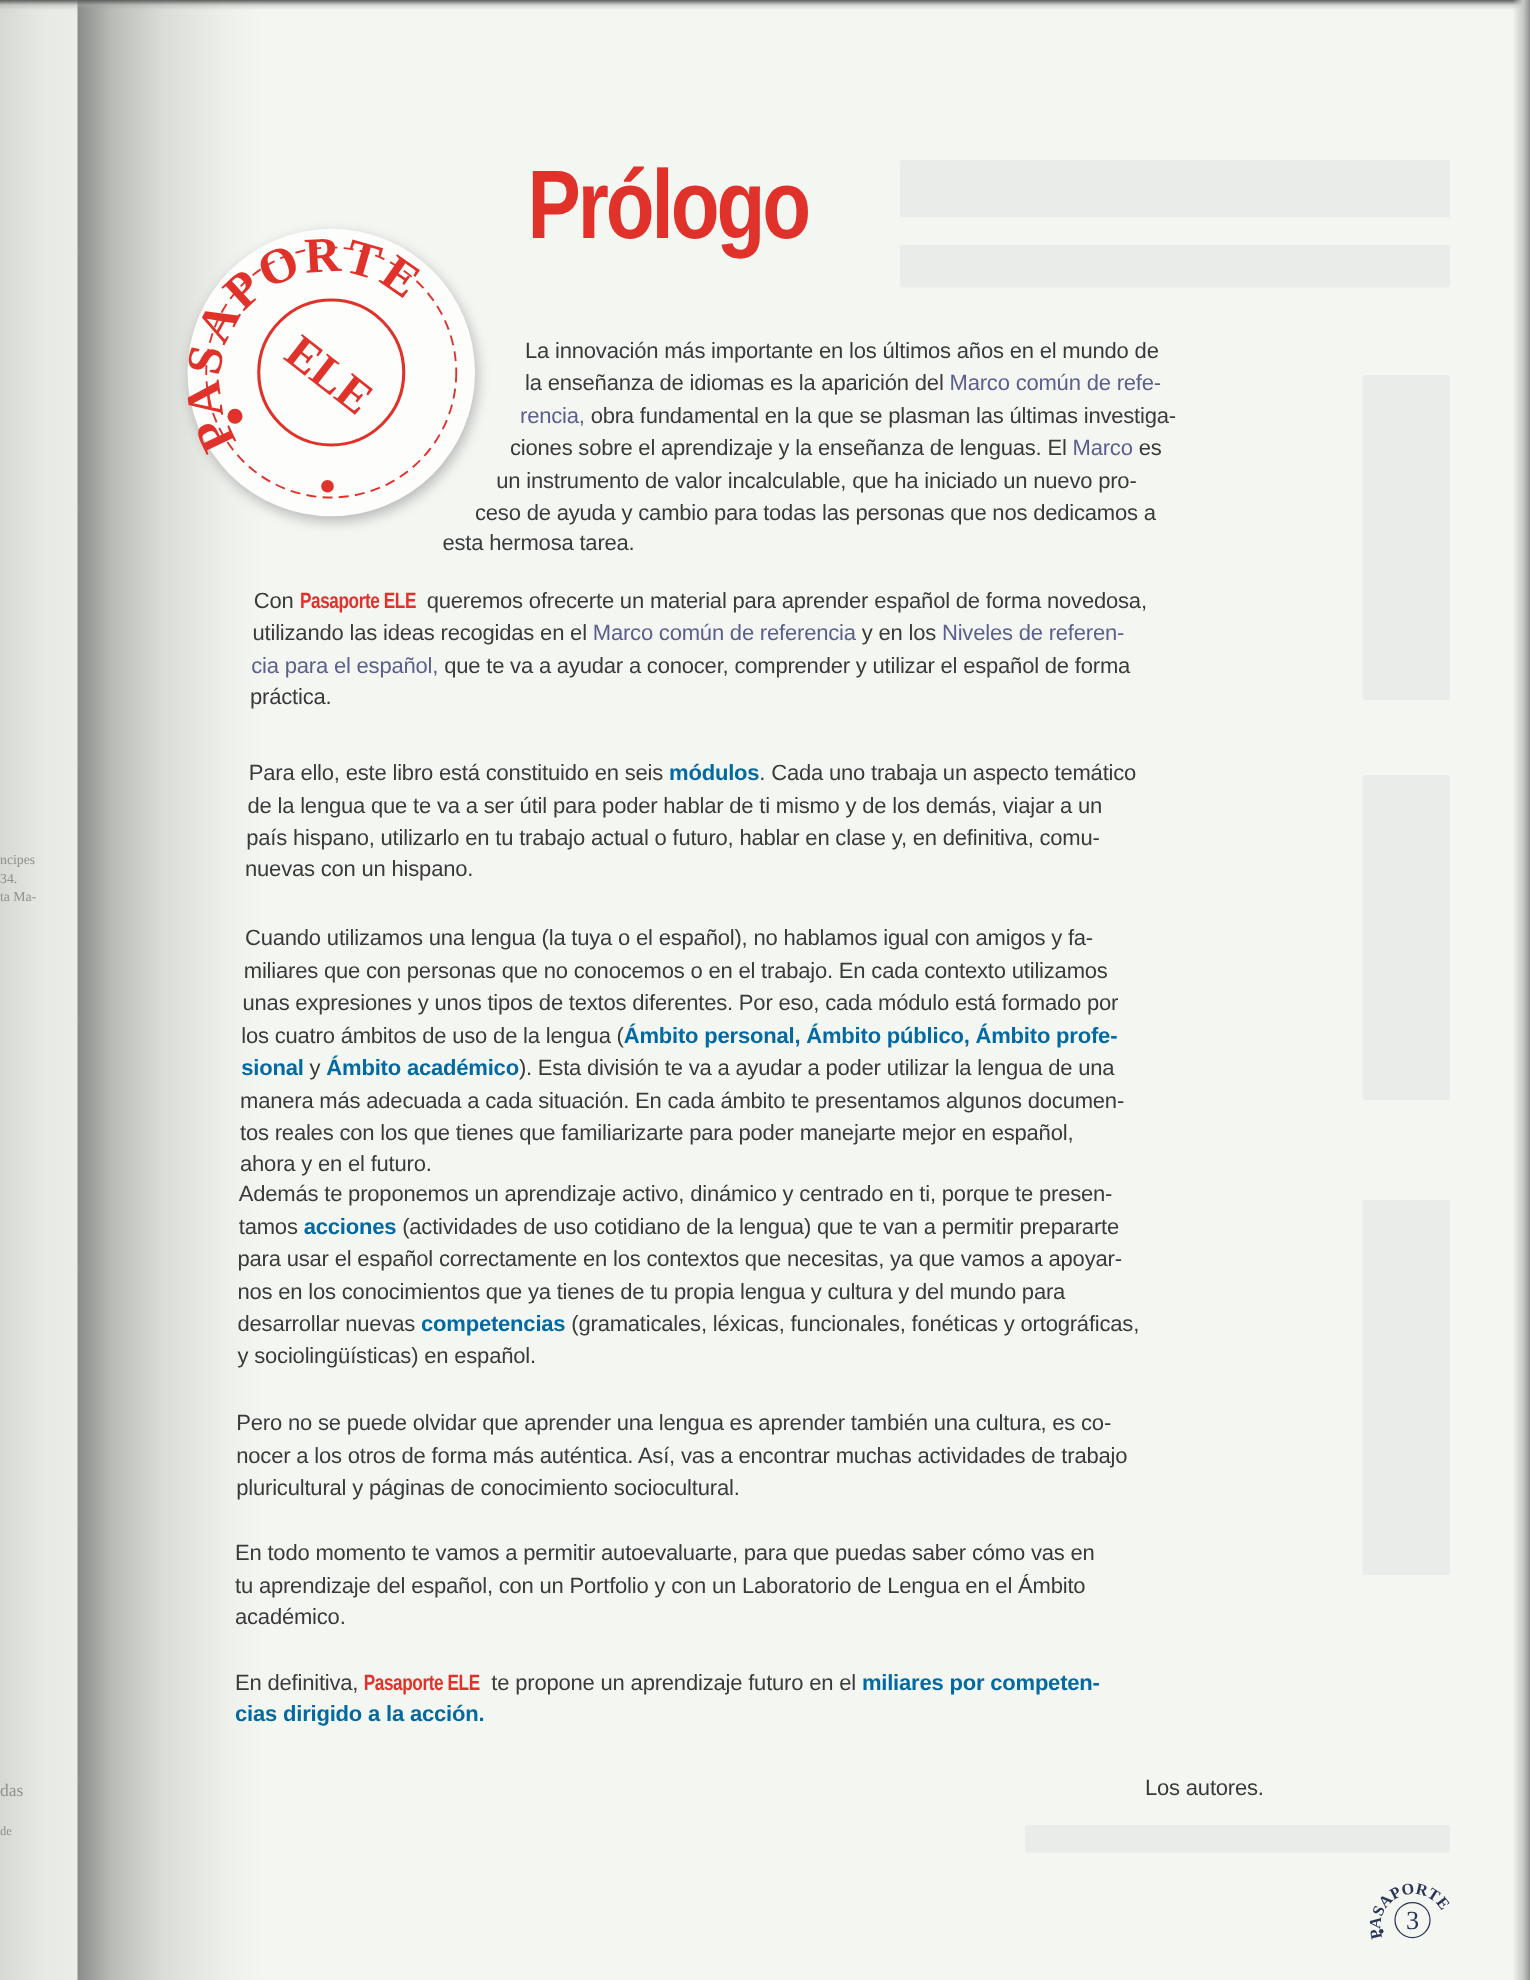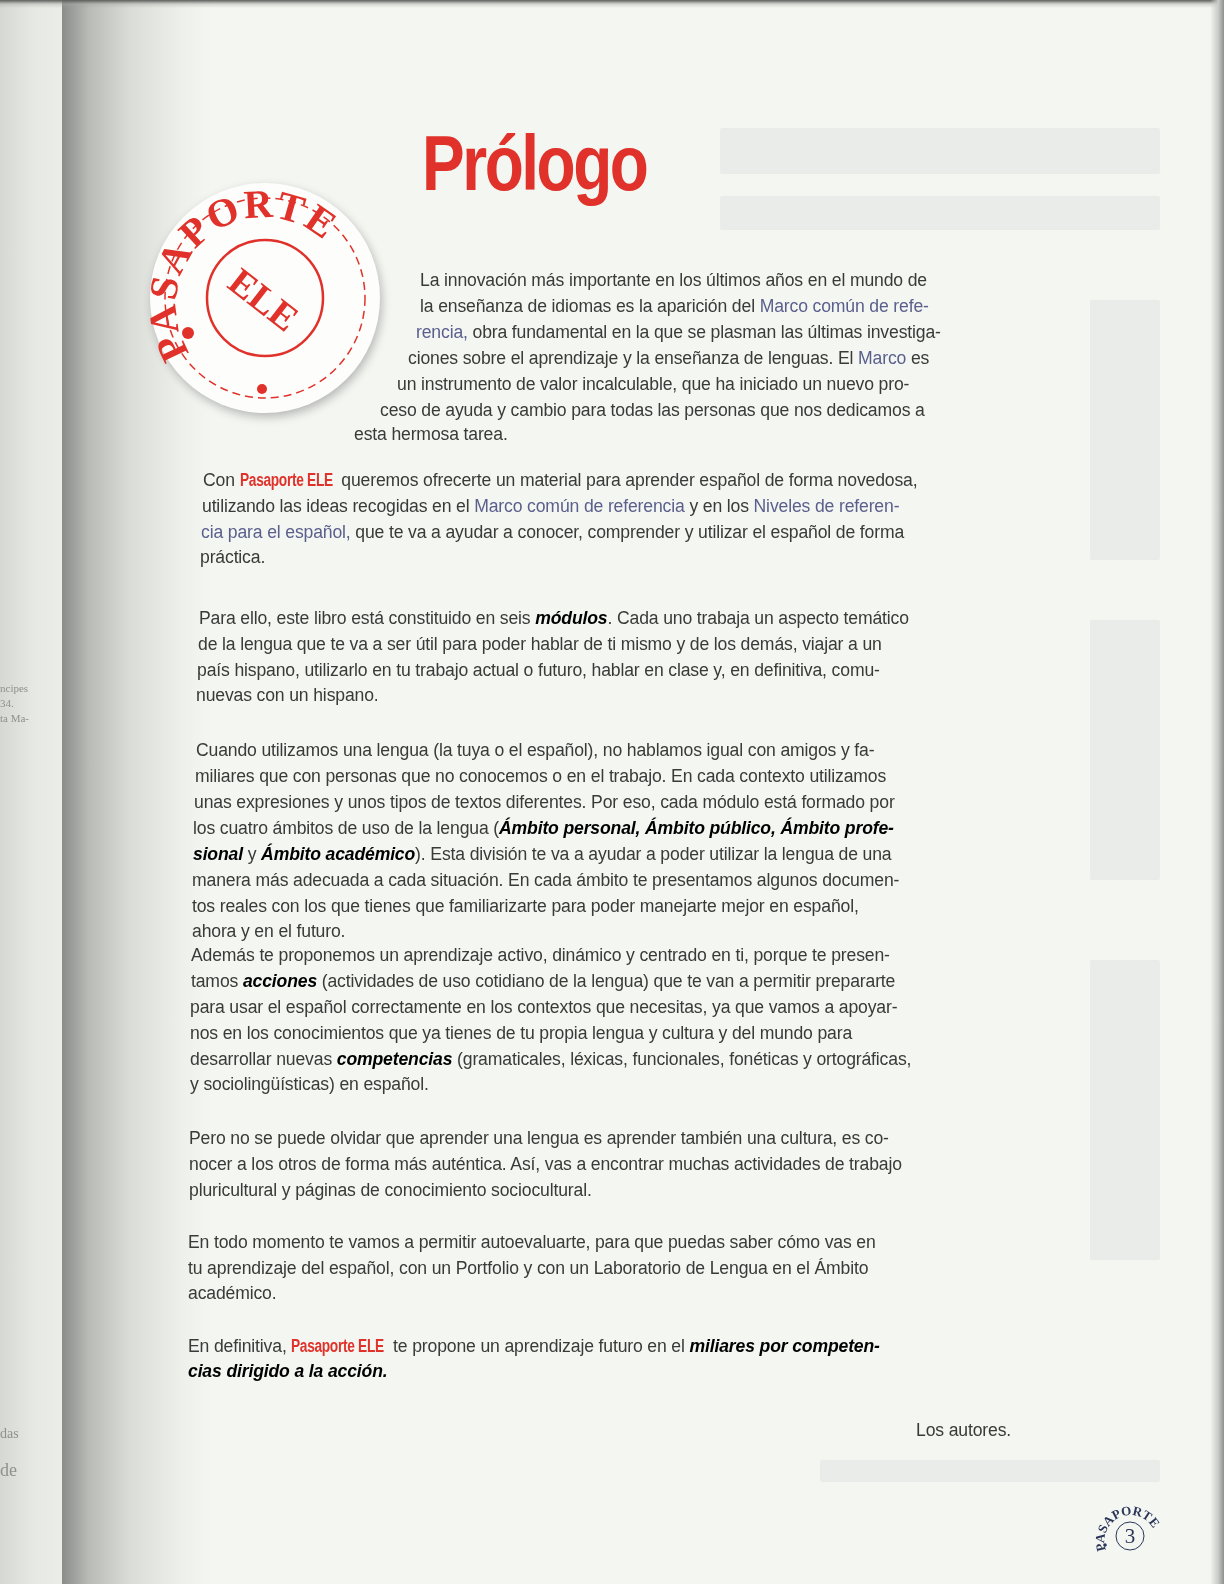--- a/index.html
+++ b/index.html
@@ -45,21 +45,21 @@
     box-shadow: 2px 4px 10px rgba(0,0,0,0.25);
   }
   .stamp svg { width: 100%; height: 100%; }
 
   .text {
     font-family: "Liberation Sans", sans-serif; font-size: 17.6px;
     color: #3a3a38; letter-spacing: -0.15px;
   }
   .line { position: absolute; white-space: nowrap; text-align: right; }
   .it { color: #5a5f8c; }
-  .b { font-weight: bold; color: #000000; font-style: italic; }
+  .b { font-weight: bold; color: #0369a1; }
   .brand {
     font-family: "Liberation Sans", sans-serif; font-weight: bold; color: #e0322a;
     display: inline-block; transform: scaleX(0.78); transform-origin: left center;
     margin-right: -22px; letter-spacing: -0.4px;
   }
   .sig { position: absolute; left: 916px; top: 1420px; }
 
   .page-badge {
     position: absolute; left: 1094px; top: 1500px; width: 72px; height: 72px;
     border-radius: 50%;
@@ -71,21 +71,21 @@
   }
 </style>
 </head>
 <body>
 
 <div class="gutter"></div>
 <span class="gutter-word" style="top:682px">ncipes</span>
 <span class="gutter-word" style="top:697px">34.</span>
 <span class="gutter-word" style="top:712px">ta Ma-</span>
 <span class="gutter-word" style="top:1426px;font-size:14px">das</span>
-<span class="gutter-word" style="top:1460px;font-size:18px">de</span>
+<span class="gutter-word" style="top:1460px;font-size:10px">de</span>
 <div class="binding"></div>
 <div class="top-edge"></div>
 <div class="right-edge"></div>
 
 <div>
   <div class="ghost" style="left:720px;top:128px;width:440px;height:46px"></div>
   <div class="ghost" style="left:720px;top:196px;width:440px;height:34px"></div>
   <div class="ghost" style="left:1090px;top:300px;width:70px;height:260px"></div>
   <div class="ghost" style="left:1090px;top:620px;width:70px;height:260px"></div>
   <div class="ghost" style="left:1090px;top:960px;width:70px;height:300px"></div>

